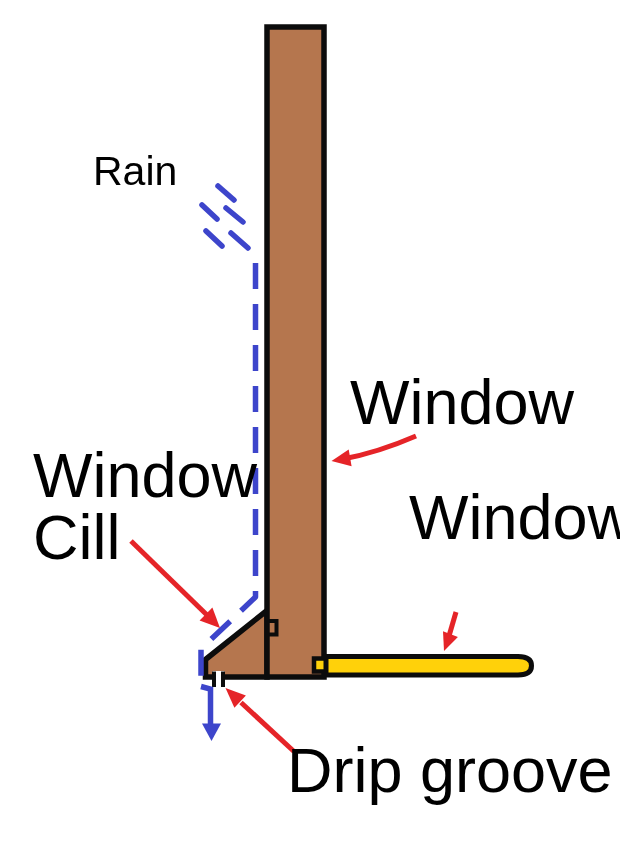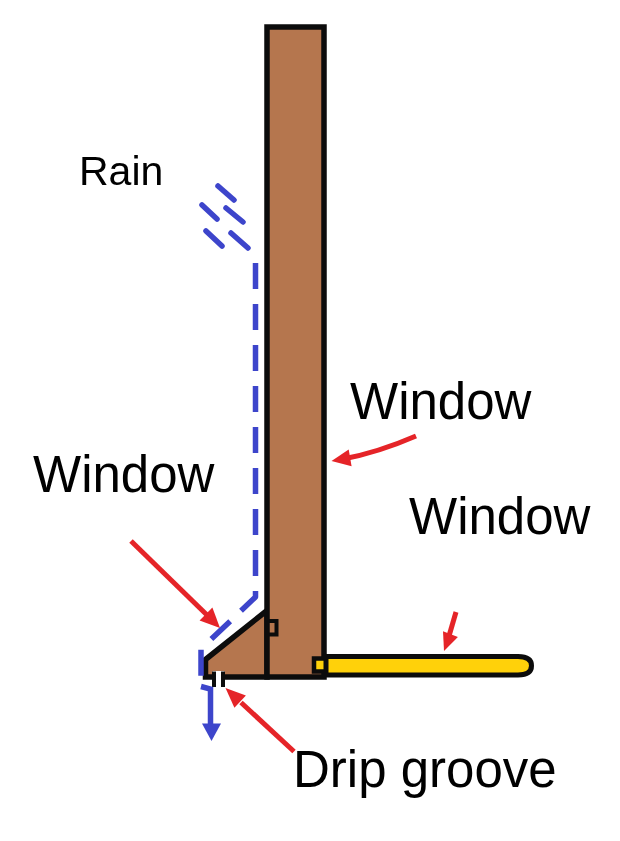--- a/index.html
+++ b/index.html
@@ -19,31 +19,31 @@
   .joint-line  { fill: none; stroke: var(--outline-black); }
   .white-fill  { fill: #ffffff; stroke: none; }
   .blue-line   { stroke: var(--rain-blue); fill: none; }
   .blue-fill   { fill: var(--rain-blue); stroke: none; }
   .red-line    { stroke: var(--arrow-red); fill: none; }
   .red-fill    { fill: var(--arrow-red); stroke: none; }
 
   .lbl {
     position: absolute;
     color: #000000;
-    font-size: 51px;
+    font-size: 63px;
     line-height: 62px;
     white-space: nowrap;
     user-select: none;
   }
   .lbl span { display: block; }
-  #rain-label   { left: 79px;  top: 147px; font-size: 41px; line-height: 48px; }
+  #rain-label   { left: 93px;  top: 147px; font-size: 41px; line-height: 48px; }
   #window-label { left: 350px; top: 371px; }
   #cill-label   { left: 33px;  top: 444px; line-height: 62px; }
   #board-label  { left: 409px; top: 485px; line-height: 64px; }
-  #drip-label   { left: 293px; top: 739px; text-align: right; }
+  #drip-label   { left: 287px; top: 739px; text-align: right; }
 </style>
 </head>
 <body>
 
 <div id="stage">
 
   <svg id="diagram-svg" width="620" height="841" viewBox="0 0 620 841">
 
     <path class="frame-fill" stroke-width="5.5" d="M 205.5,659.5 L 267,610.5 L 267,677 L 205.5,677 Z"></path>
 
@@ -93,20 +93,21 @@
       <polygon class="red-fill" points="225.5,688 245.9,695.4 234.4,707.8"></polygon>
     </g>
   </svg>
 
   <div class="lbl" id="rain-label">Rain</div>
 
   <div class="lbl" id="window-label">Window</div>
 
   <div class="lbl" id="cill-label">
     <span>Window</span>
+    <span>Cill</span>
   </div>
 
   <div class="lbl" id="board-label">
     <span>Window</span>
   </div>
 
   <div class="lbl" id="drip-label">Drip groove</div>
 
 </div>
 

